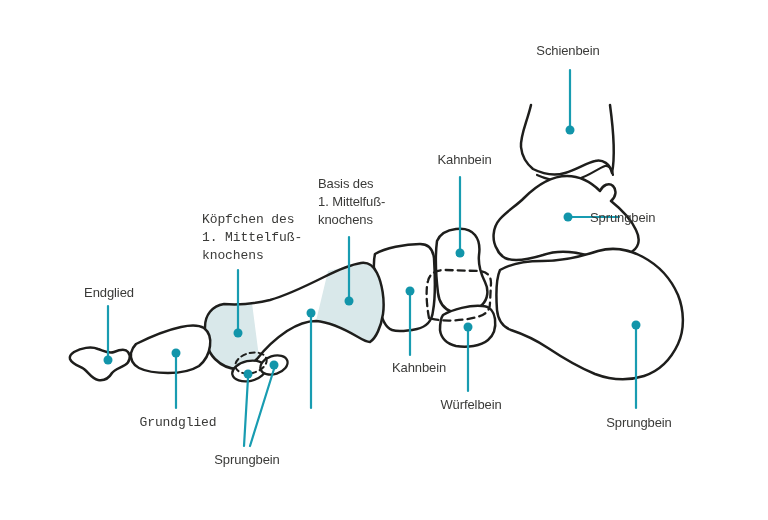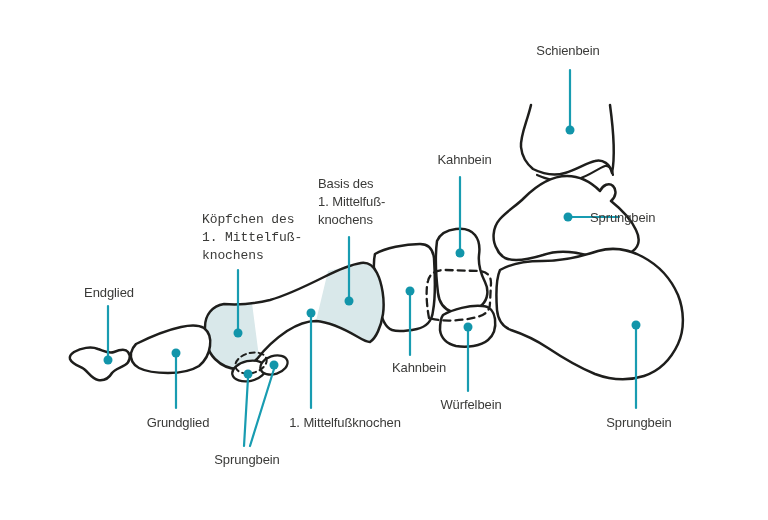--- a/index.html
+++ b/index.html
@@ -151,20 +151,19 @@
     <span>knochens</span>
   </div>
 
   <div class="lbl" style="left:202px; top:211px;font-family:Liberation Mono, monospace;">
     <span>Köpfchen des</span>
     <span>1. Mittelfuß-</span>
     <span>knochens</span>
   </div>
 
   <div class="lbl center" style="left:109px; top:284px;">Endglied</div>
-  <div class="lbl center" style="left:178px; top:414px;">Grundglied</div>
+  <div class="lbl center" style="left:178px; top:414px;font-family:Liberation Mono, monospace;">Grundglied</div>
   <div class="lbl center" style="left:247px; top:451px;">Sprungbein</div>
-  <div class="lbl center" style="left:345px; top:414px;">1. Mittelfußknochen</div>
   <div class="lbl center" style="left:419px; top:359px;">Kahnbein</div>
   <div class="lbl center" style="left:471px; top:396px;">Würfelbein</div>
   <div class="lbl center" style="left:639px; top:414px;">Sprungbein</div>
 
 </div>
 
 </body></html>

